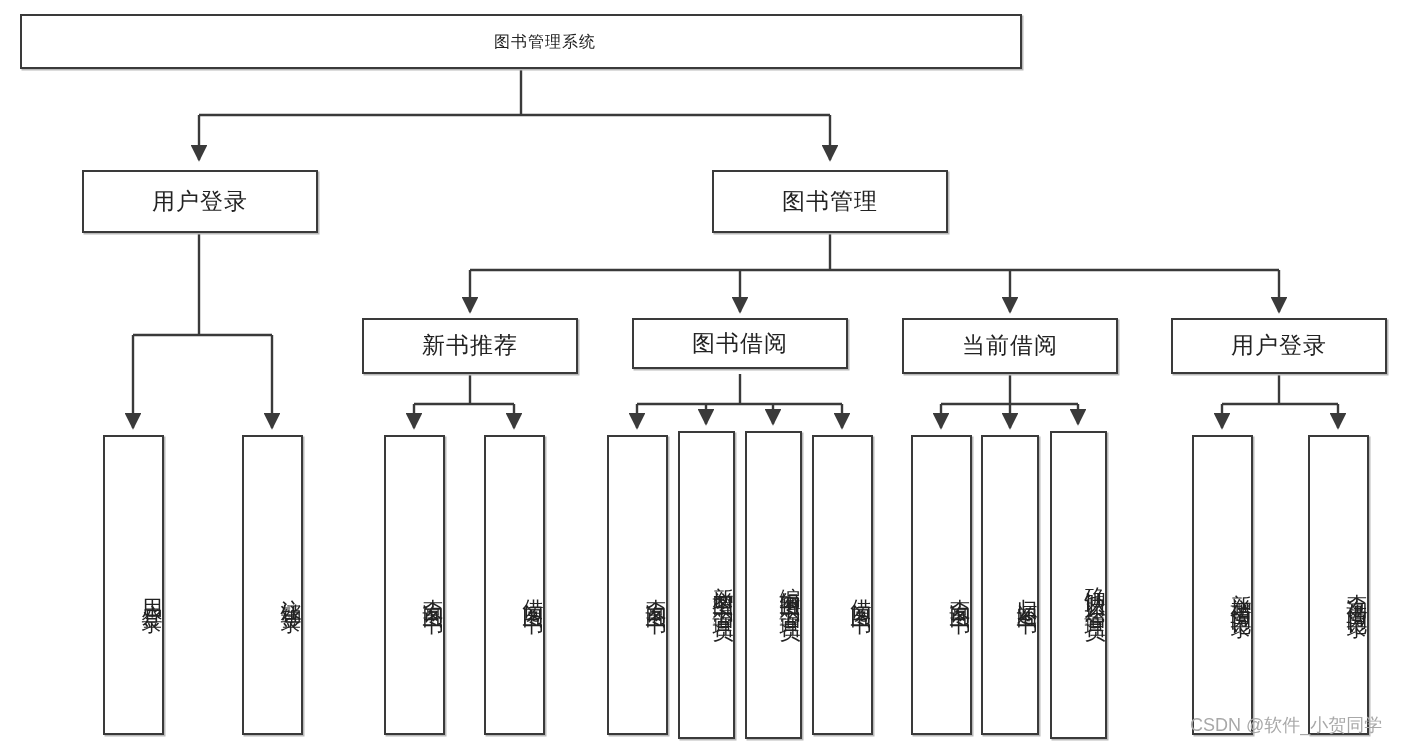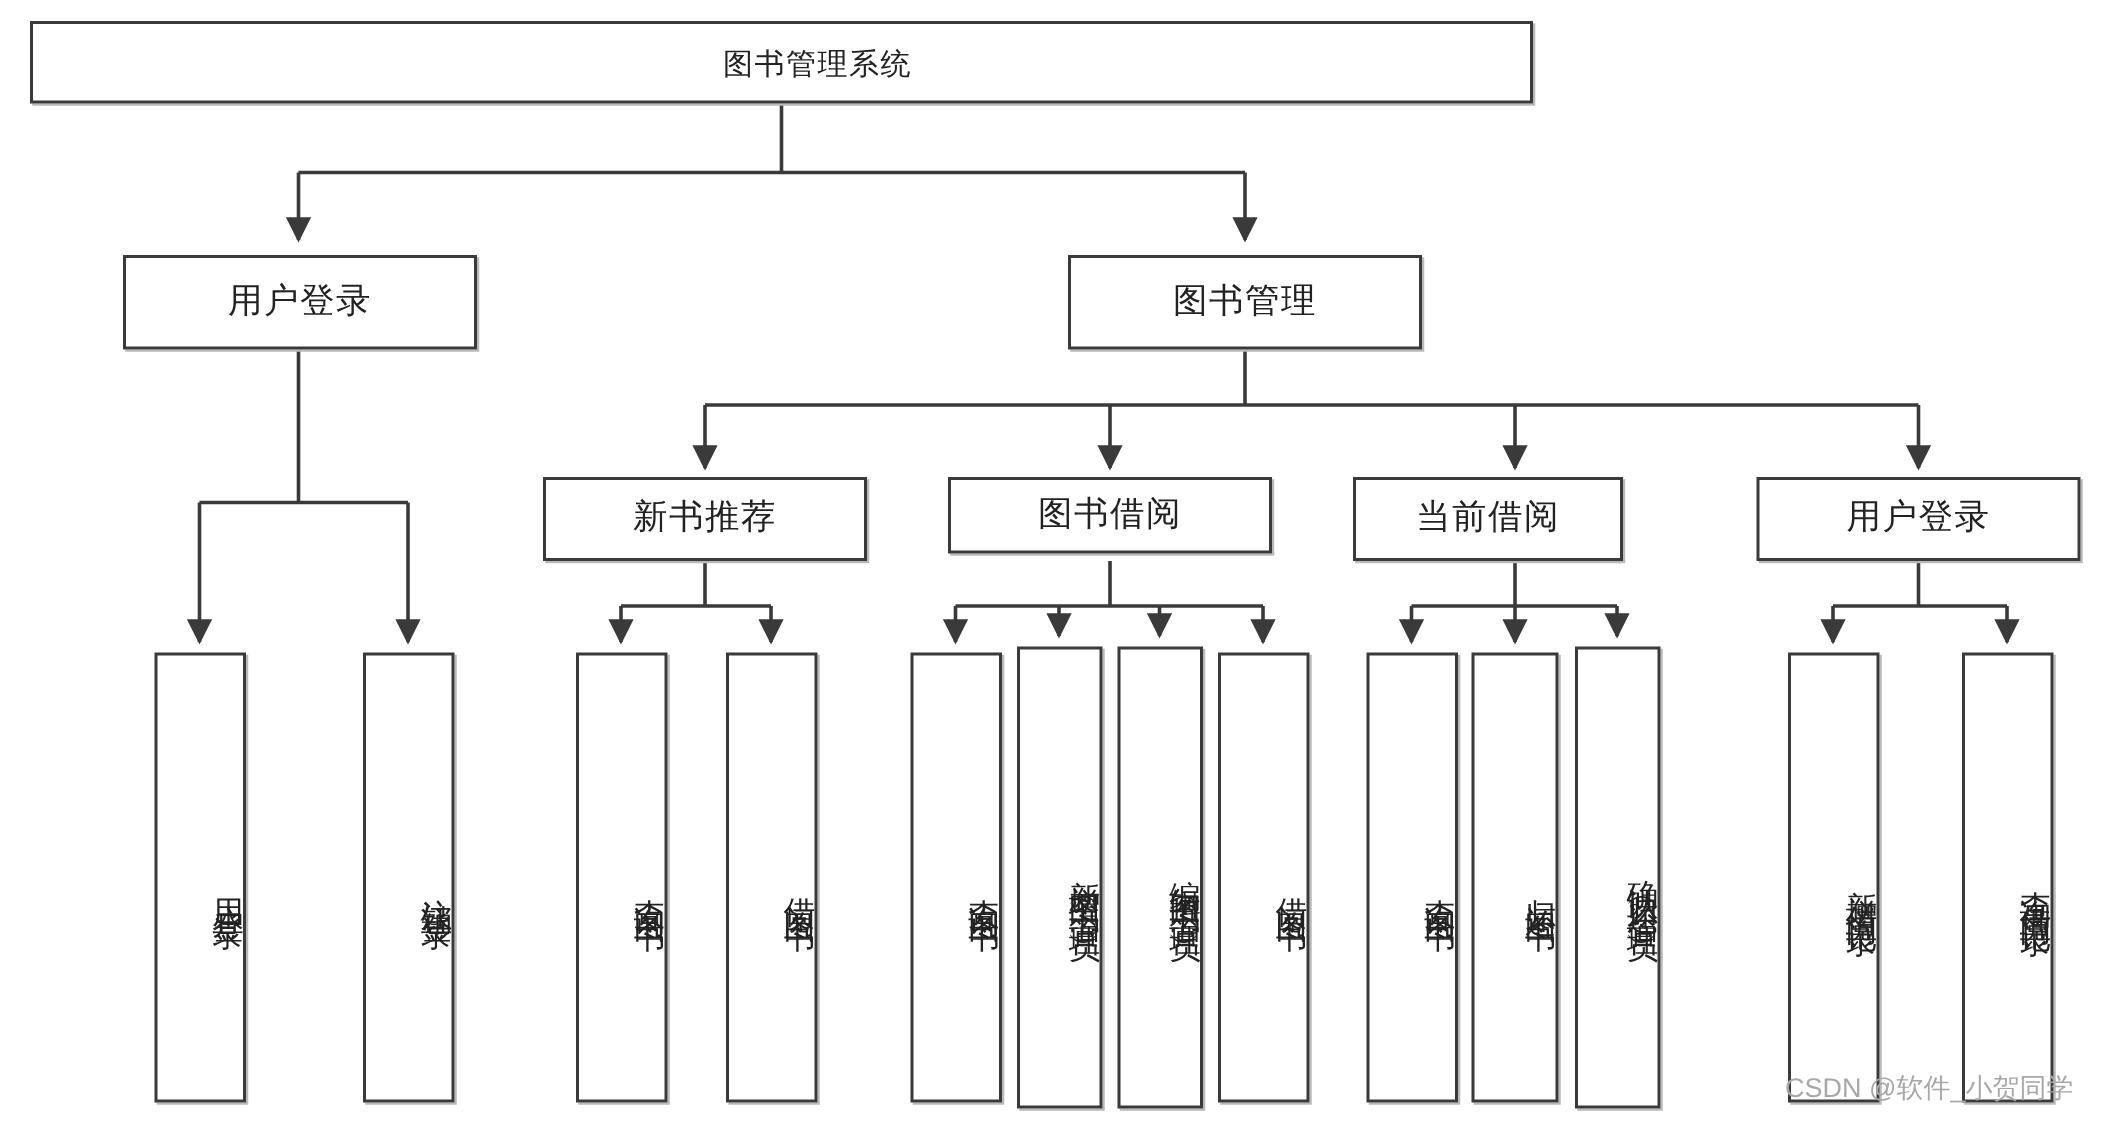--- a/index.html
+++ b/index.html
@@ -37,21 +37,21 @@
     align-items: center;
     justify-content: center;
     color: #222222;
   }
   .node.horiz {
     font-size: 23px;
     letter-spacing: 1px;
     line-height: 1.1;
   }
   .node.root {
-    font-size: 20px;
+    font-size: 16px;
     padding-left: 48px;
   }
   .node.vert {
     writing-mode: vertical-rl;
     text-orientation: upright;
     font-size: 21px;
     letter-spacing: 5px;
     padding-top: 14px;
     align-items: flex-start;
     justify-content: center;
@@ -137,21 +137,21 @@
   <div class="node horiz" style="left:362px; top:318px; width:216px; height:56px;">
     <span>新书推荐</span>
   </div>
 
   <div class="node horiz" style="left:712px; top:170px; width:236px; height:63px;">
     <span>图书管理</span>
   </div>
   <div class="node horiz" style="left:632px; top:318px; width:216px; height:51px;">
     <span>图书借阅</span>
   </div>
-  <div class="node horiz" style="left:902px; top:318px; width:180px; height:56px;">
+  <div class="node horiz" style="left:902px; top:318px; width:216px; height:56px;">
     <span>当前借阅</span>
   </div>
   <div class="node horiz" style="left:1171px; top:318px; width:216px; height:56px;">
     <span>用户登录</span>
   </div>
 
   <div class="node vert" style="left:103px; top:435px; width:61px; height:300px;">
     <span>用户登录</span>
   </div>
   <div class="node vert" style="left:242px; top:435px; width:61px; height:300px;">

